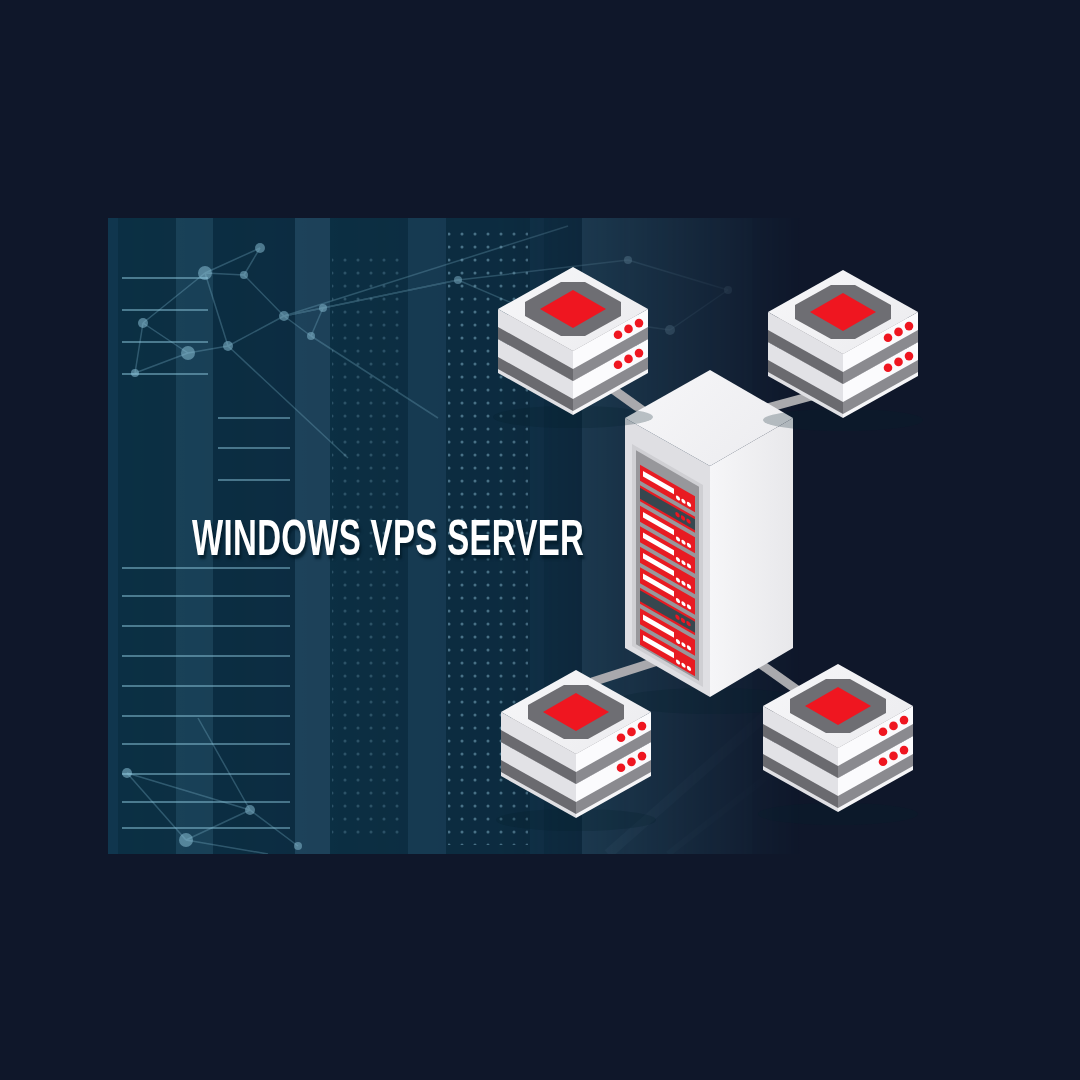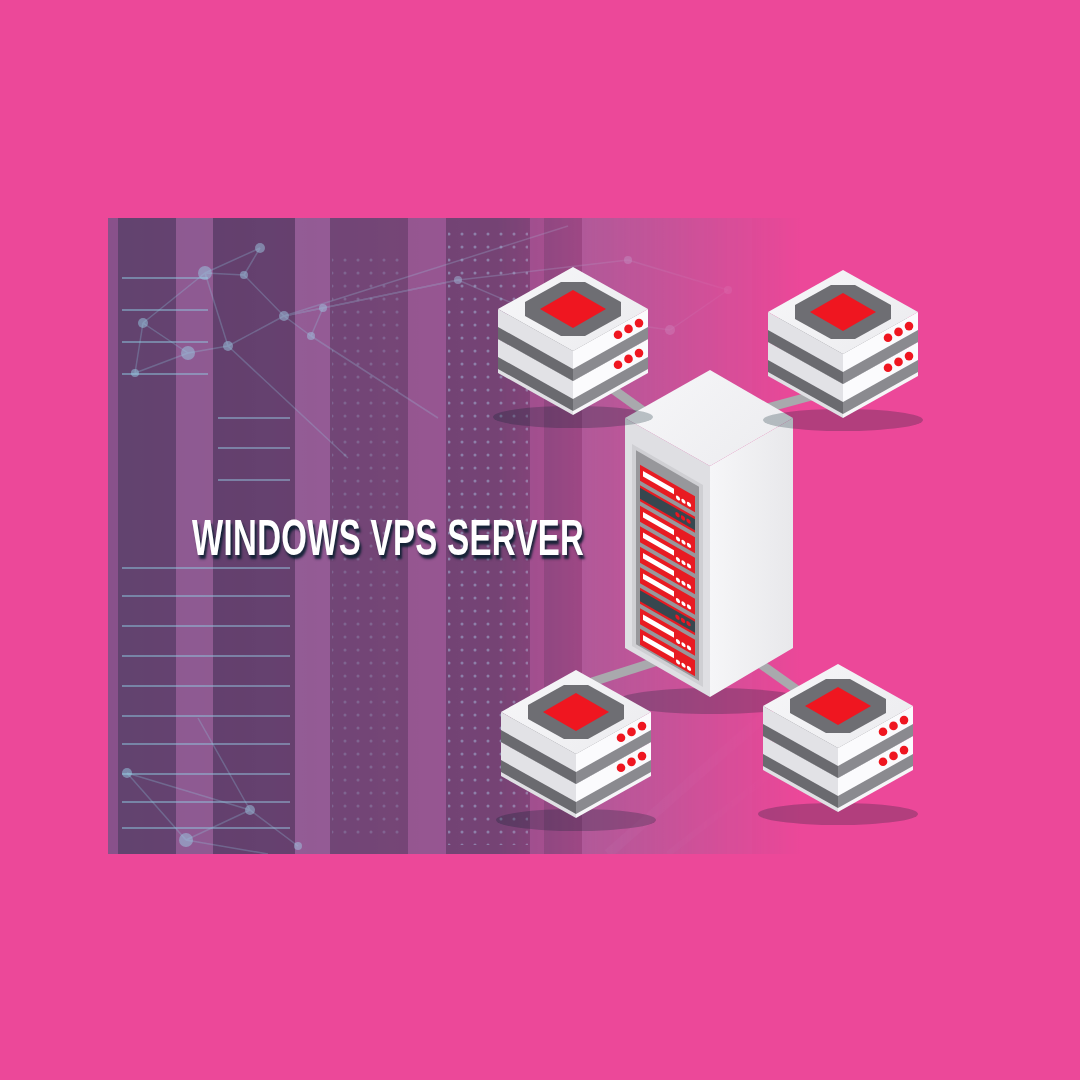--- a/index.html
+++ b/index.html
@@ -1,18 +1,18 @@
 <!DOCTYPE html>
 <html><head>
 <meta charset="utf-8">
 <style>
   html,body{margin:0;padding:0;background:#05566F;}
   .canvas{
     position:relative;width:1080px;height:1080px;overflow:hidden;
-    background:#ec4899;font-family:"Liberation Sans",sans-serif;
+    background:#0f172a;font-family:"Liberation Sans",sans-serif;
   }
   .photo-panel{position:absolute;left:108px;top:218px;width:867px;height:636px;}
   .photo-panel svg{display:block;}
   .illustration{position:absolute;left:0;top:0;}
   .title{
     position:absolute;left:192px;top:513px;
     color:#FFFFFF;font-size:50px;font-weight:700;line-height:1.0;
     white-space:nowrap;letter-spacing:0.5px;
     transform:scaleX(0.66);transform-origin:0 0;
     text-shadow:3px 4px 3px rgba(4,28,42,0.85);

